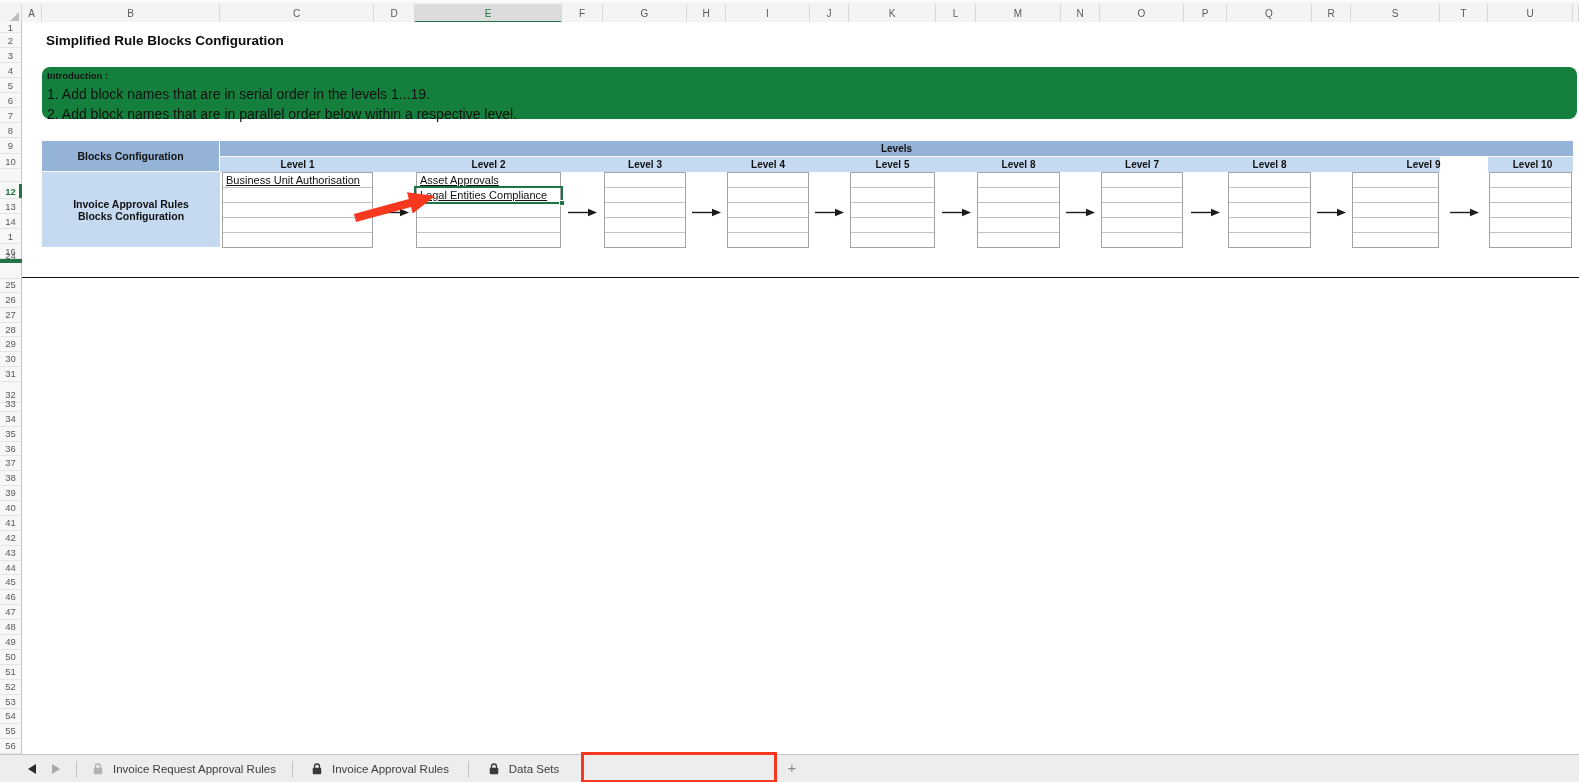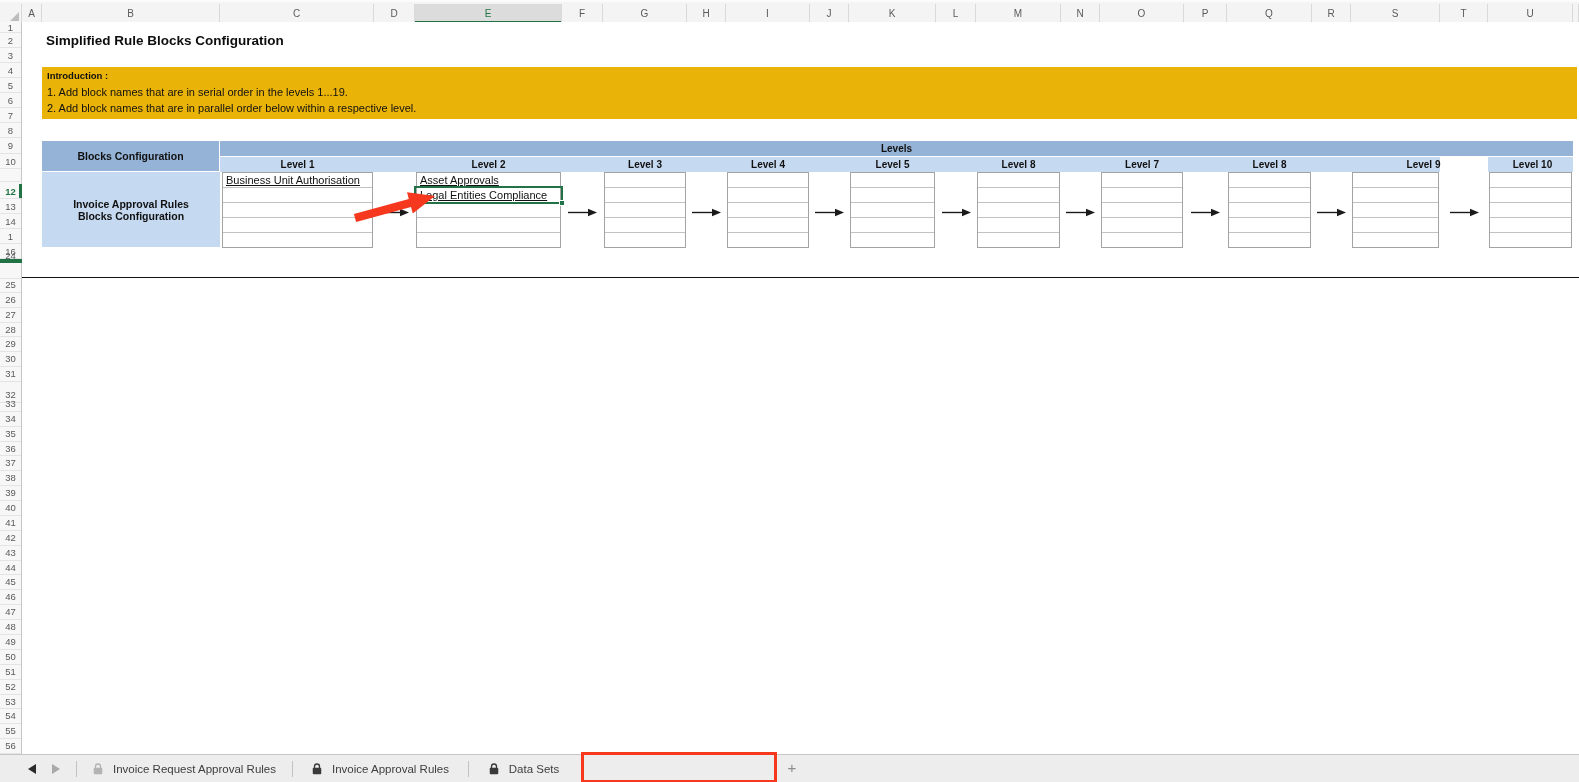--- a/index.html
+++ b/index.html
@@ -22,21 +22,21 @@
   .rowhdr{position:absolute;left:0;width:21px;box-sizing:border-box;border-bottom:1px solid #E4E4E4;
           font-size:9.5px;color:#595959;text-align:center;}
   .rowhdr.sel{color:#217346;font-weight:bold;}
   .rowhdr.sel::after{content:"";position:absolute;right:-1px;top:0;bottom:0;width:3px;background:#217346;}
   #hidden-rows-marker{position:absolute;left:0;top:259px;width:22px;height:3.5px;background:#217346;}
   
   #sheet{position:absolute;left:22px;top:22px;width:1557px;height:732px;background:#fff;}
   #title{position:absolute;left:24px;top:11px;font-size:13.5px;font-weight:bold;color:#0d0d0d;white-space:nowrap;}
   #intro{position:absolute;left:20px;top:45px;width:1535px;height:52px;box-sizing:border-box;padding:3px 0 0 5px;}
   .i-head{font-size:9.5px;font-weight:bold;color:#111;}
-  .i-line{font-size:11px;color:#111;margin-top:4.5px;}
+  .i-line{font-size:14px;color:#111;margin-top:4.5px;}
   
   #tbl-corner{position:absolute;left:20px;top:119px;width:178px;height:31px;box-sizing:border-box;
       border-right:1px solid #fff;border-bottom:1px solid #fff;display:flex;align-items:center;justify-content:center;
       font-size:10.5px;font-weight:bold;color:#111;}
   #tbl-levels{position:absolute;left:198px;top:119px;width:1353px;height:15.5px;box-sizing:border-box;
       border-bottom:1px solid #fff;text-align:center;font-size:10px;font-weight:bold;color:#111;line-height:15px;}
   .lvlband{position:absolute;top:134.5px;height:15.5px;}
   .lvllabel{position:absolute;top:134.5px;height:15.5px;text-align:center;font-size:10px;font-weight:bold;
       color:#111;line-height:15.5px;}
   #tbl-rowlabel{position:absolute;left:20px;top:150px;width:178px;height:75px;display:flex;align-items:center;
@@ -152,21 +152,21 @@
       <div class="rowhdr" style="top: 672.52px; height: 14.88px; line-height: 14.88px;">53</div>
       <div class="rowhdr" style="top: 687.4px; height: 14.88px; line-height: 14.88px;">54</div>
       <div class="rowhdr" style="top: 702.28px; height: 14.88px; line-height: 14.88px;">55</div>
       <div class="rowhdr" style="top: 717.16px; height: 14.88px; line-height: 14.88px;">56</div>
     </div>
   <div id="hidden-rows-marker"></div>
 
   <div id="sheet">
     <div id="title">Simplified Rule Blocks Configuration</div>
 
-    <div id="intro" style="background: #eab308;">
+    <div id="intro" style="background: #15803d; border-radius: 8px;">
       <div class="i-head">Introduction :</div>
       <div class="i-line">1. Add block names that are in serial order in the levels 1...19.</div>
       <div class="i-line">2. Add block names that are in parallel order below within a respective level.</div>
     </div>
 
     <div id="tbl-corner" style="background: rgb(149, 179, 215);">Blocks Configuration</div>
     <div id="tbl-levels" style="background: rgb(149, 179, 215);">Levels</div>
     <div id="tbl-rowlabel" style="background: rgb(197, 217, 241);">Invoice Approval Rules Blocks Configuration</div>
 
     <div id="levels-container">

